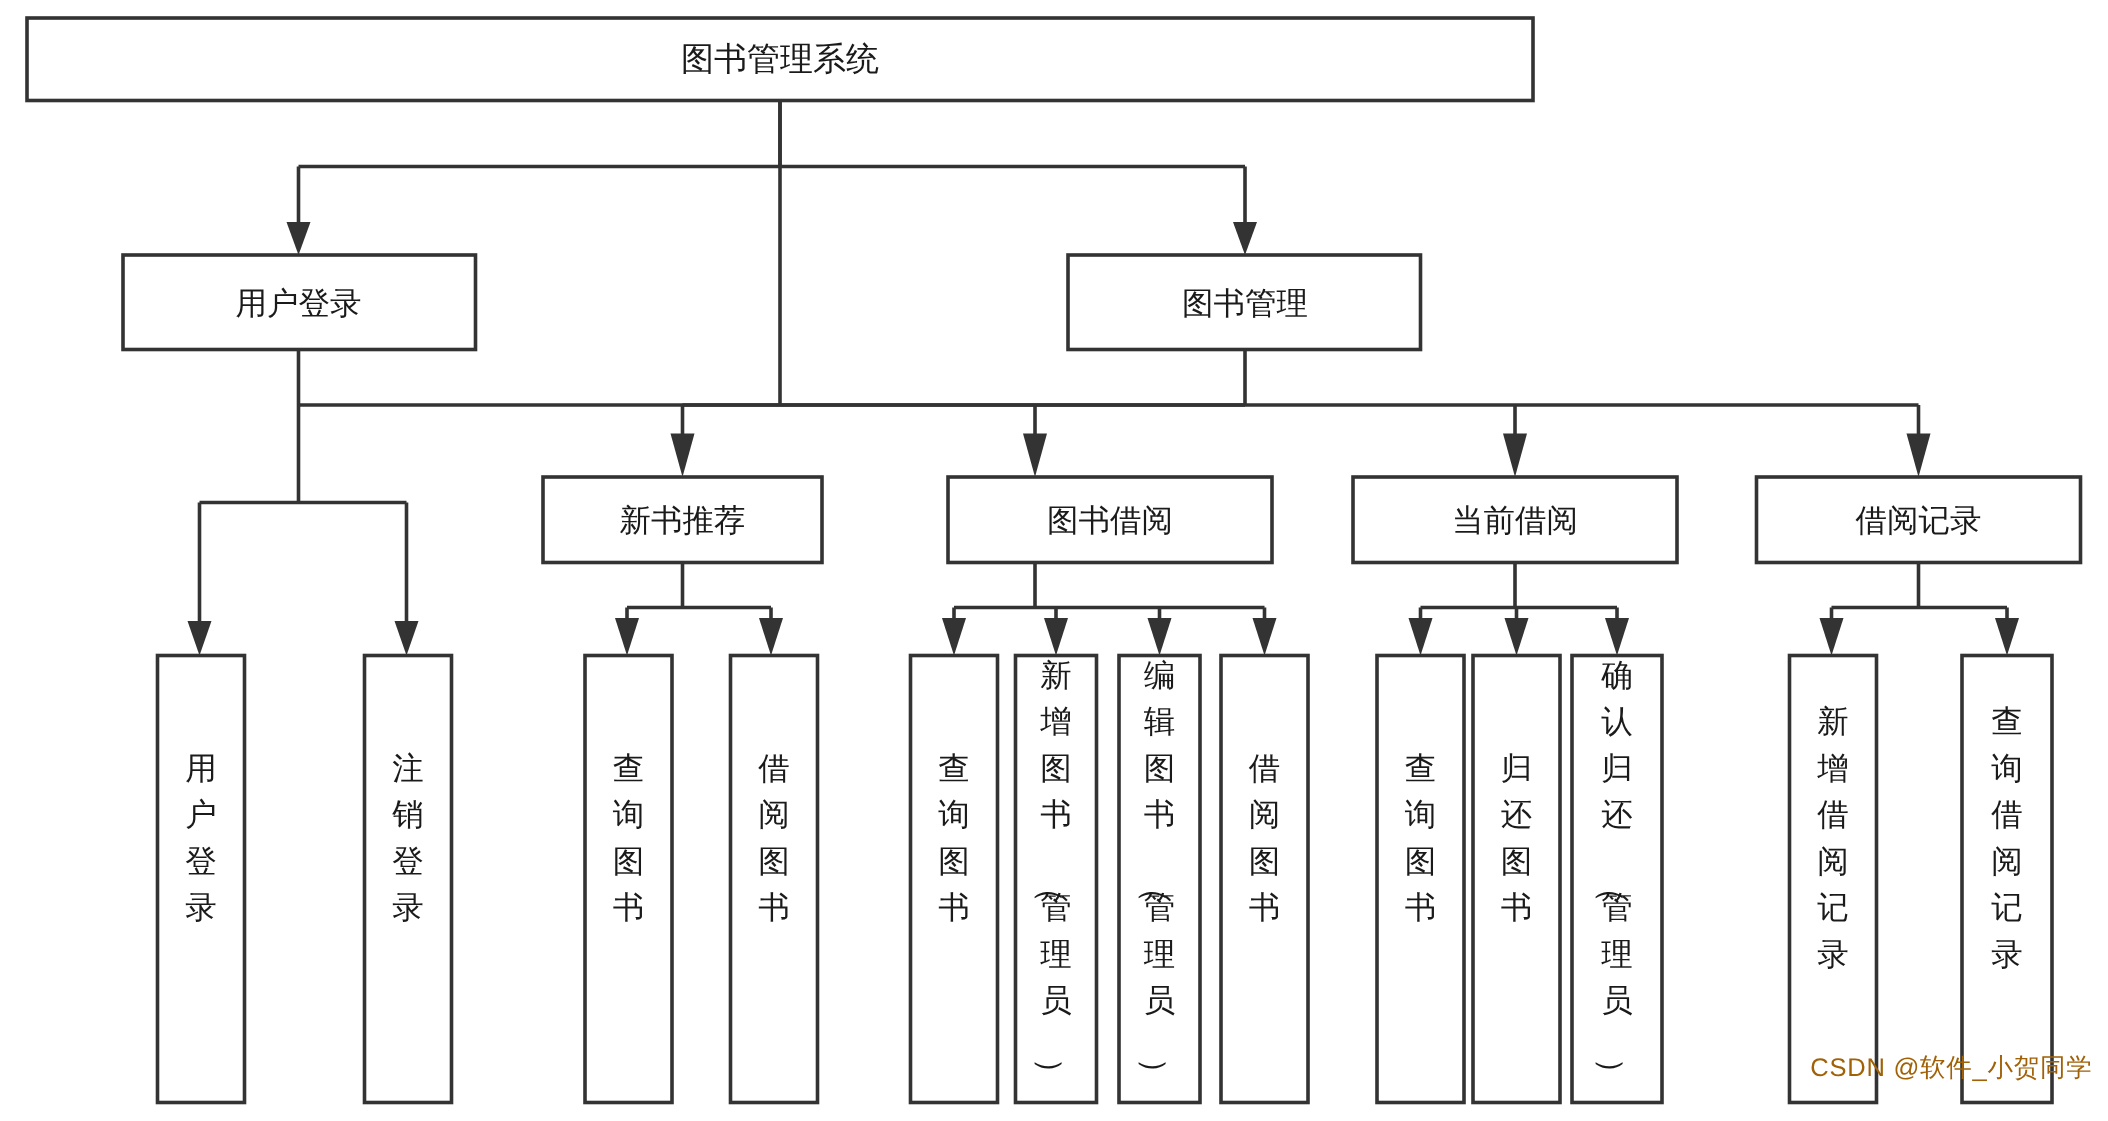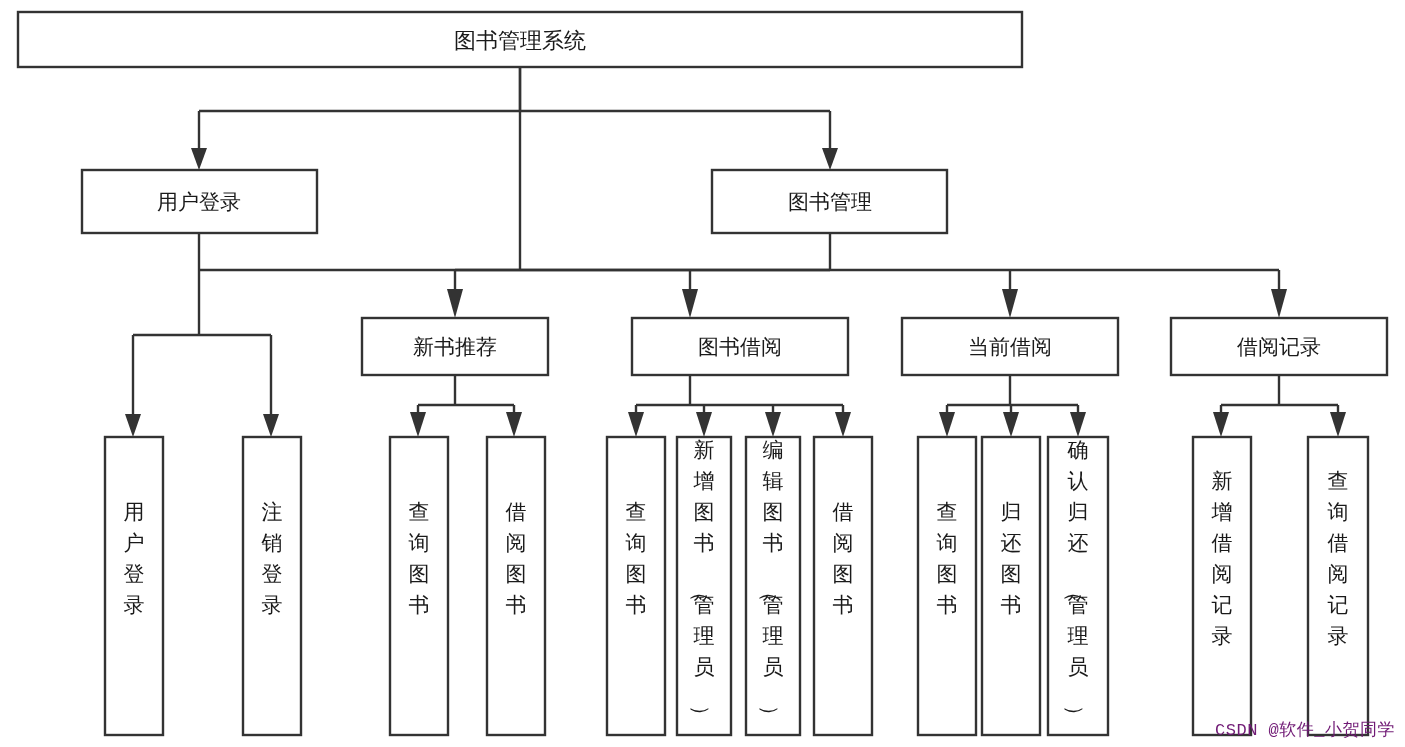--- a/index.html
+++ b/index.html
@@ -52,24 +52,24 @@
   }
   .leaf-label {
     fill: #1a1a1a;
     font-family: "DejaVu Sans", "Liberation Sans", sans-serif;
     font-size: 21px;
     text-anchor: middle;
   }
   .watermark {
     position: absolute;
     right: 10px;
-    bottom: 6px;
-    font-family: Liberation Mono, monospace;
+    bottom: 24px;
+    font-family: Liberation Sans, sans-serif;
     font-size: 17px;
-    color: #701a75;
+    color: #a16207;
     white-space: nowrap;
     letter-spacing: 0.5px;
   }
 </style>
 </head>
 <body>
 
 <div id="stage">
 
   <svg id="diagram-svg" viewBox="0 0 1405 747">

